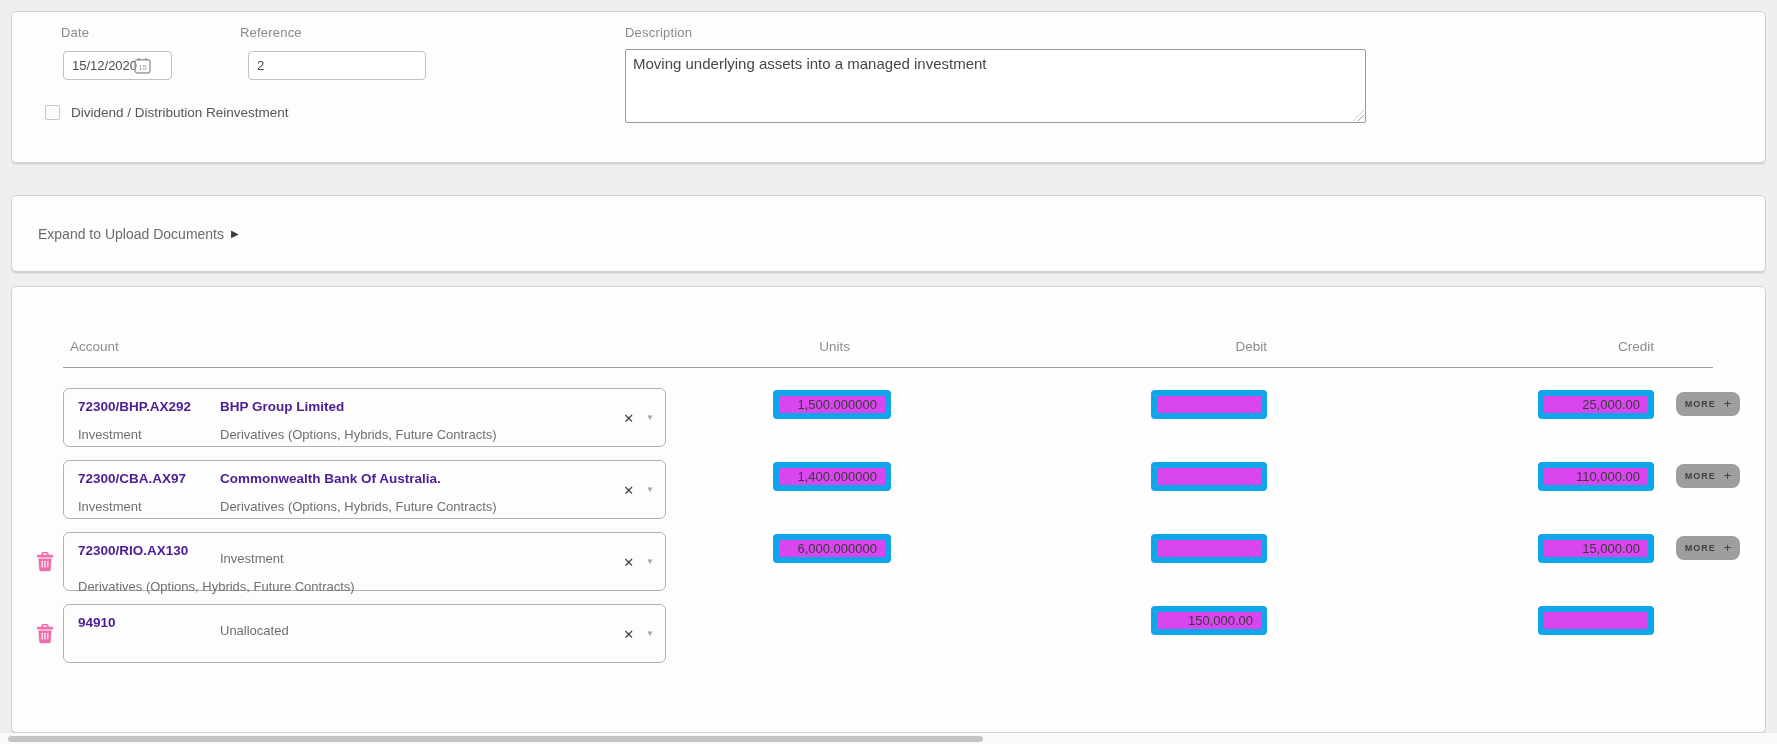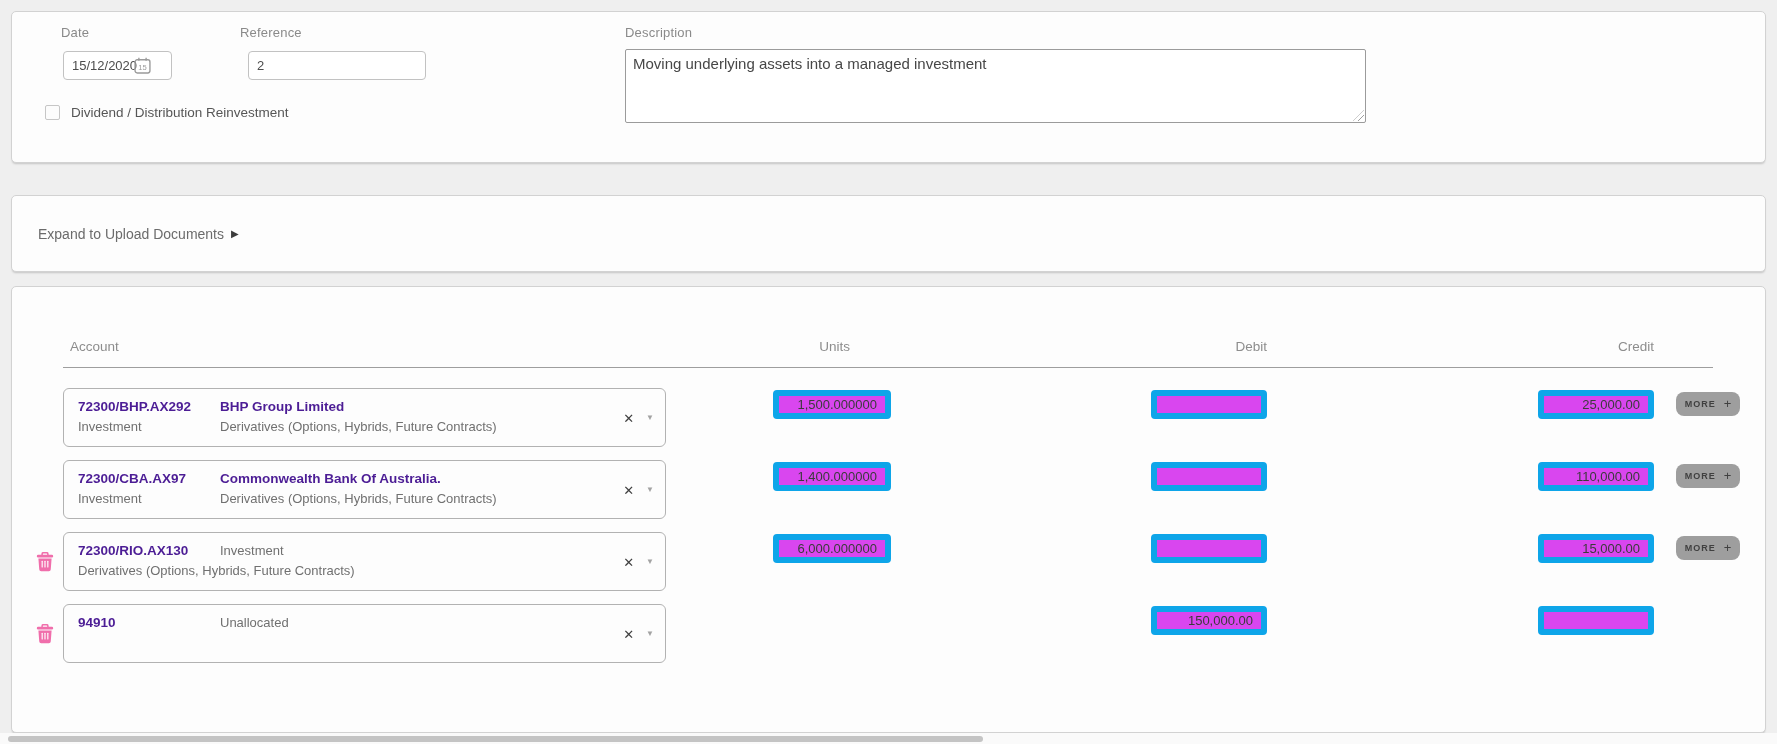--- a/index.html
+++ b/index.html
@@ -120,21 +120,21 @@
     border: 1px solid #b2b2b2; border-radius: 6px;
     background: #fdfdfd; cursor: pointer;
   }
   .acc-grid {
     display: grid;
     grid-template-columns: 142px auto;
     padding: 10px 0 0 14px;
     row-gap: 5px;
   }
   .acc-code, .acc-name { font-size: 13.5px; font-weight: bold; color: #4c1d95; white-space: nowrap; }
-  .acc-sub { font-size: 13px; color: #707070; white-space: nowrap; }
+  .acc-sub { font-size: 13px; color: #707070; white-space: nowrap; margin-top: 8px; }
   .acc-controls {
     position: absolute; right: 11px; top: 50%;
     transform: translateY(-50%);
     display: flex; align-items: center; gap: 12px;
   }
   .acc-clear { font-size: 13px; color: #3f3f3f; cursor: pointer; line-height: 1; }
   .acc-caret { font-size: 8px; color: #a3a3a3; cursor: pointer; line-height: 1; }
 
   .num-input {
     position: absolute; top: 2px;

